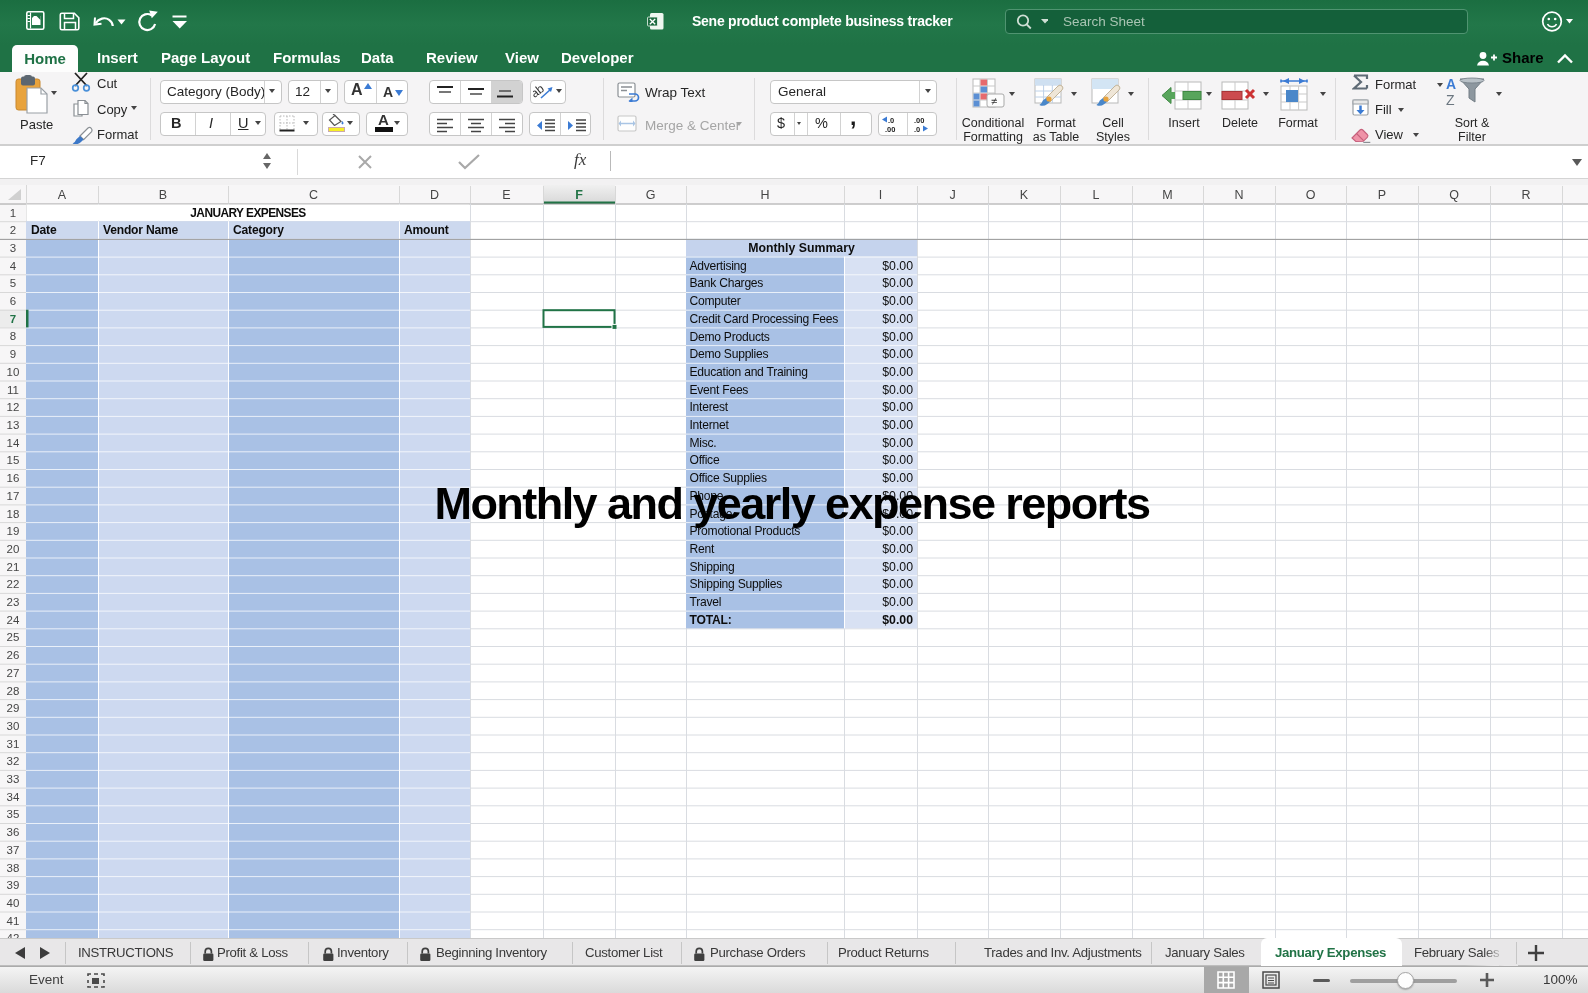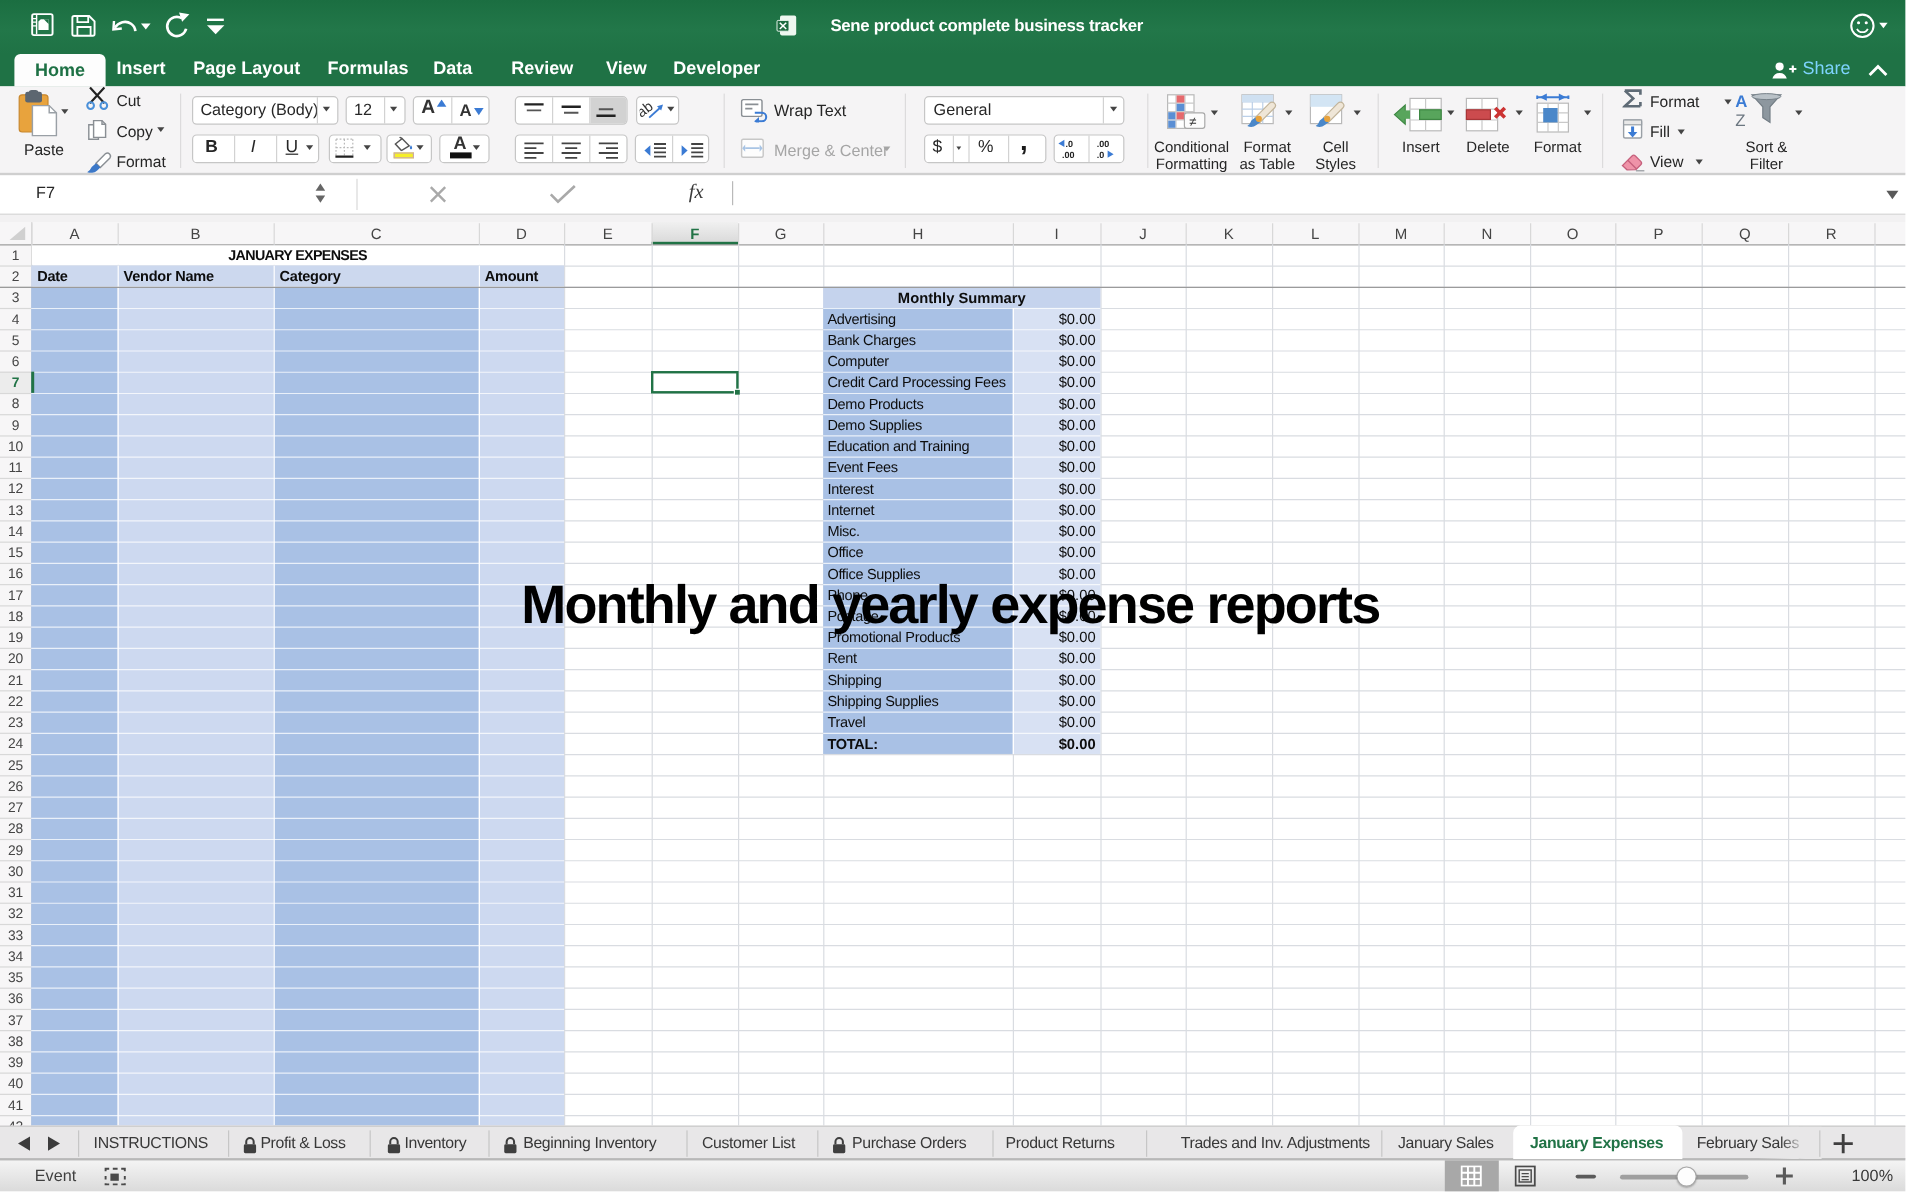--- a/index.html
+++ b/index.html
@@ -376,47 +376,55 @@
     <polygon points="172.5,21 187,21 179.7,28.5" fill="#fff"></polygon>
 
     <g>
       <rect x="650" y="13" width="13.5" height="16.5" rx="1.5" fill="#eef7f0"></rect>
       <rect x="647.5" y="17" width="10" height="9" rx="1" fill="#1d6b40" stroke="#eef7f0" stroke-width="0.8"></rect>
       <path d="M649.8 19 l5.4 5.2 M655.2 19 l-5.4 5.2" stroke="#fff" stroke-width="1.3"></path>
     </g>
   </svg>
   <div style="position:absolute;left:692px;top:13px;font-size:14px;color:#fff;font-weight:bold;letter-spacing:-0.25px">Sene product complete business tracker</div>
 
+  <div style="position:absolute;left:1005px;top:9px;width:463px;height:25px;background:#14603a;border:1px solid #509471;border-radius:4px">
+    <svg width="36" height="23" style="position:absolute;left:6px;top:0">
+      <circle cx="11" cy="10.5" r="5.2" fill="none" stroke="#cfdfd5" stroke-width="1.8"></circle>
+      <path d="M14.8 14.5 l4 4" stroke="#cfdfd5" stroke-width="1.8"></path>
+      <polygon points="29,9 37,9 33,13.5" fill="#cfdfd5"></polygon>
+    </svg>
+    <div style="position:absolute;left:57px;top:3.5px;font-size:13.5px;color:#a9c4b3">Search Sheet</div>
+  </div>
 
   <svg width="46" height="30" style="position:absolute;left:1539px;top:8px">
     <circle cx="13" cy="13.5" r="9.3" fill="none" stroke="#fff" stroke-width="1.7"></circle>
     <circle cx="9.8" cy="11" r="1.3" fill="#fff"></circle>
     <circle cx="16.2" cy="11" r="1.3" fill="#fff"></circle>
     <path d="M8.5 16 a5 5 0 0 0 9 0" fill="none" stroke="#fff" stroke-width="1.5"></path>
     <polygon points="27,11 34,11 30.5,15.5" fill="#fff"></polygon>
   </svg>
 </div>
 
 <div class="ab" style="left:0;top:45px;width:1588px;height:27px;background:#1f7245;z-index:10">
-  <div style="position:absolute;left:12px;top:0;width:76px;height:27px;background:#fdfdfd;border-radius:5px 5px 0 0;text-align:center;line-height:27px;font-size:15px;font-weight:bold;color:#1e7145">Home</div>
+  <div style="position:absolute;left:12px;top:0;width:66px;height:27px;background:#fdfdfd;border-radius:5px 5px 0 0;text-align:center;line-height:27px;font-size:15px;font-weight:bold;color:#1e7145">Home</div>
   <div style="position:absolute;left:88px;top:0;right:0;height:27px;color:#fff;font-size:15px;font-weight:bold">
     <span style="position:absolute;left:9px;top:4px">Insert</span>
     <span style="position:absolute;left:73px;top:4px">Page Layout</span>
     <span style="position:absolute;left:185px;top:4px">Formulas</span>
     <span style="position:absolute;left:273px;top:4px">Data</span>
     <span style="position:absolute;left:338px;top:4px">Review</span>
     <span style="position:absolute;left:417px;top:4px">View</span>
     <span style="position:absolute;left:473px;top:4px">Developer</span>
   </div>
   <svg width="24" height="20" style="position:absolute;left:1474px;top:4px">
     <circle cx="9" cy="6.5" r="3.4" fill="#fff"></circle>
     <path d="M3 16.5 a6.2 6.2 0 0 1 12 0 z" fill="#fff"></path>
     <path d="M17 8.5 h6 M20 5.5 v6" stroke="#fff" stroke-width="1.8"></path>
   </svg>
-  <div style="position:absolute;left:1502px;top:4px;font-size:15px;font-weight:normal;color:#7dd3fc">Share</div>
+  <div style="position:absolute;left:1502px;top:4px;font-size:15px;font-weight:bold;color:#000000">Share</div>
   <svg width="20" height="20" style="position:absolute;left:1555px;top:5px">
     <path d="M3 12.5 l7 -7 l7 7" fill="none" stroke="#fff" stroke-width="2.4"></path>
   </svg>
 </div>
 
 <div class="ab" style="left:0;top:0;width:1588px;height:993px;z-index:10;pointer-events:none">
   <div style="position:absolute;left:0;top:72px;width:1588px;height:72.5px;background:#f5f4f5;border-bottom:1px solid #cfcfcf"></div>
   <div class="sep" style="left:150px"></div>
   <div class="sep" style="left:603px"></div>
   <div class="sep" style="left:754px"></div>

